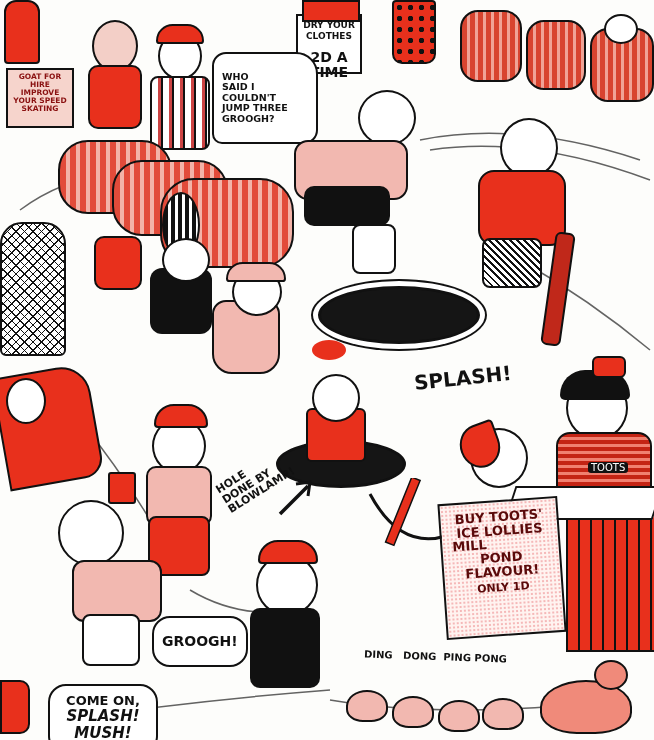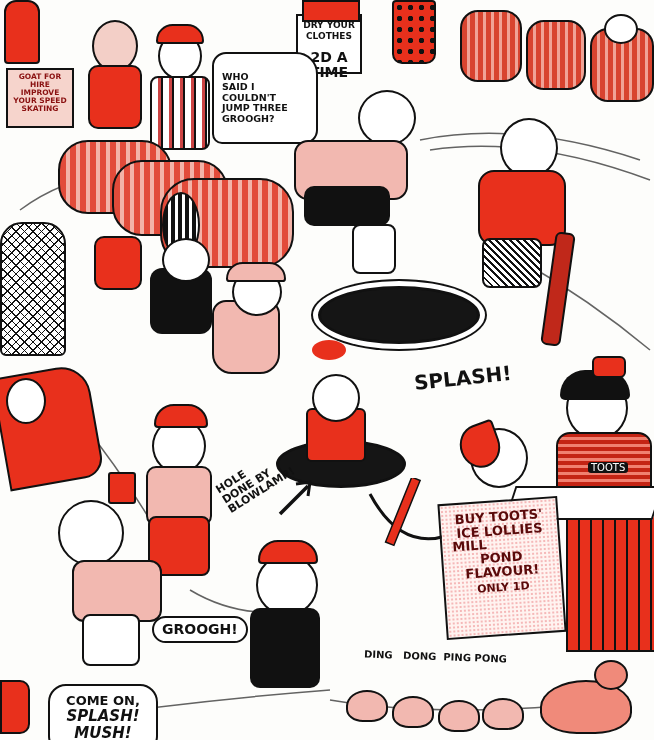--- a/index.html
+++ b/index.html
@@ -139,21 +139,21 @@
     <div>ICE LOLLIES</div>
     <div style="text-align:left;padding-left:10px;">MILL</div>
     <div>POND</div>
     <div>FLAVOUR!</div>
     <div style="font-size:11px;margin-top:4px;">ONLY 1D</div>
   </div>
 
   <div style="position:absolute;left:256px;top:554px;width:58px;height:58px;background:#fff;border:2px solid #111;border-radius:50%;"></div>
   <div style="position:absolute;left:258px;top:540px;width:56px;height:20px;background:#e8301c;border:2px solid #111;border-radius:20px 20px 4px 4px;"></div>
   <div style="position:absolute;left:250px;top:608px;width:70px;height:80px;background:#111;border-radius:10px;"></div>
-  <div class="bubble" style="left:152px;top:616px;font-size:14px;padding:4px 8px;">GROOGH!</div>
+  <div class="bubble" style="left:152px;top:616px;font-size:14px;padding:16px 8px;">GROOGH!</div>
 
   <div class="txt" style="left:364px;top:652px;font-size:10px;white-space:pre;transform:rotate(2deg);">DING   DONG  PING PONG</div>
   <div style="position:absolute;left:346px;top:690px;width:38px;height:28px;background:#f2b8b0;border:2px solid #111;border-radius:50% 50% 40% 40%;"></div>
   <div style="position:absolute;left:392px;top:696px;width:38px;height:28px;background:#f2b8b0;border:2px solid #111;border-radius:50% 50% 40% 40%;"></div>
   <div style="position:absolute;left:438px;top:700px;width:38px;height:28px;background:#f2b8b0;border:2px solid #111;border-radius:50% 50% 40% 40%;"></div>
   <div style="position:absolute;left:482px;top:698px;width:38px;height:28px;background:#f2b8b0;border:2px solid #111;border-radius:50% 50% 40% 40%;"></div>
   <div style="position:absolute;left:540px;top:680px;width:88px;height:50px;background:#f08a7a;border:2px solid #111;border-radius:50% 50% 40% 40%;"></div>
   <div style="position:absolute;left:594px;top:660px;width:30px;height:26px;background:#f08a7a;border:2px solid #111;border-radius:50%;"></div>
 
   <div class="bubble" style="left:48px;top:684px;width:110px;height:70px;font-size:13px;padding-top:8px;box-sizing:border-box;">

